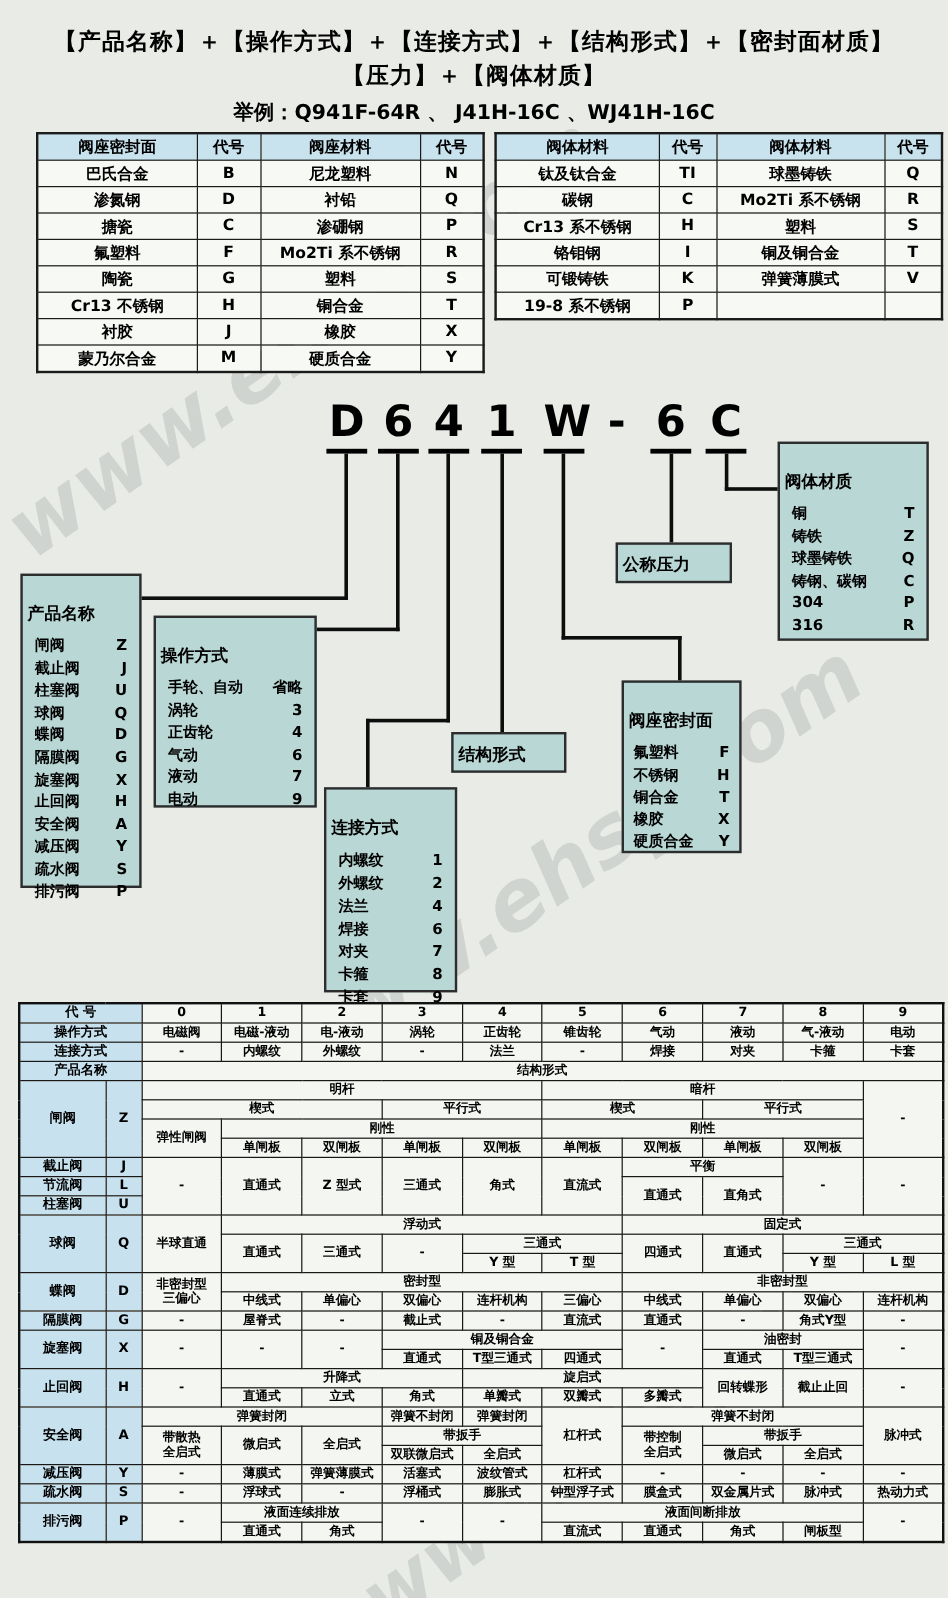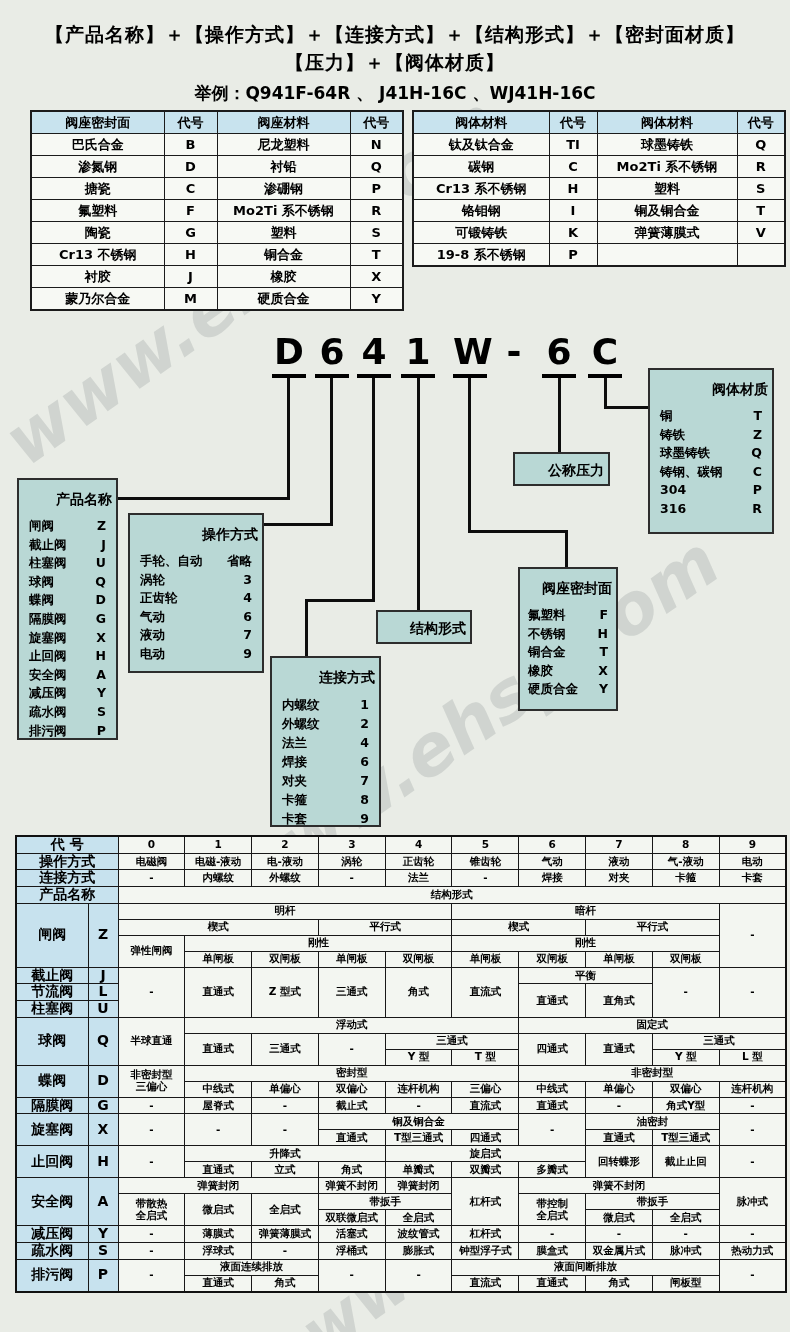--- a/index.html
+++ b/index.html
@@ -40,42 +40,42 @@
   .code-char:nth-child(3){ left:374px; } .code-char:nth-child(4){ left:418px; }
   .code-char:nth-child(5){ left:470px; } .code-char:nth-child(6){ left:514px; width:22px; }
   .code-char:nth-child(7){ left:559px; } .code-char:nth-child(8){ left:605px; }
 
   
   .ln { position:absolute; background:#0d0d0d; }
 
   
   .dbox { position:absolute; background:#b9d8d5; border:2px solid #2d2d2d;
           box-sizing:border-box; }
-  .dbox-title { text-align:right; font-size:14px; margin:11px 4px 6px 4px; }
+  .dbox-title { text-align:left; font-size:14px; margin:23px 4px 6px 4px; }
   .dbox-items { padding:2px 10px 0 10px; }
   .dbox-items .item { display:flex; justify-content:space-between;
                       font-size:12.5px; line-height:18.6px; }
   .b-product  { left:17px;  top:478px; width:101px; height:262px; }
   .b-operate  { left:128px; top:513px; width:136px; height:160px; }
   .b-connect  { left:270px; top:656px; width:111px; height:171px; }
   .b-connect .dbox-items .item { line-height:19px; }
   .b-struct   { left:376px; top:610px; width:96px;  height:34px; }
   .b-struct .dbox-title, .b-press .dbox-title { margin-top:8px; }
   .b-press    { left:513px; top:452px; width:97px;  height:34px;font-family:Liberation Mono, monospace; }
   .b-seat     { left:518px; top:567px; width:100px; height:144px; }
   .b-seat .dbox-items { padding:2px 8px 0 8px; }
   .b-body     { left:648px; top:368px; width:126px; height:166px; }
 
   
   .mtable { position:absolute; left:15px; top:835px; width:770px;
             border-collapse:collapse; table-layout:fixed; border:2px solid #111; }
   .mtable td { border:1px solid #181818; background:#f3f6f1; text-align:center;
                font-size:10.5px; height:15px; line-height:1.12; padding:0;
                white-space:pre-line; overflow:hidden; }
-  .mtable td.hd { background:#c7e2ee; font-size:14px;margin-left:23px; }
+  .mtable td.hd { background:#c7e2ee; font-size:11px;margin-left:23px; }
 </style>
 </head>
 <body>
 
 <div class="page">
 
   <div class="wm wm1">www.ehsy.com</div>
   <div class="wm wm2">www.ehsy.com</div>
   <div class="wm wm3">www.ehsy.com</div>
 

